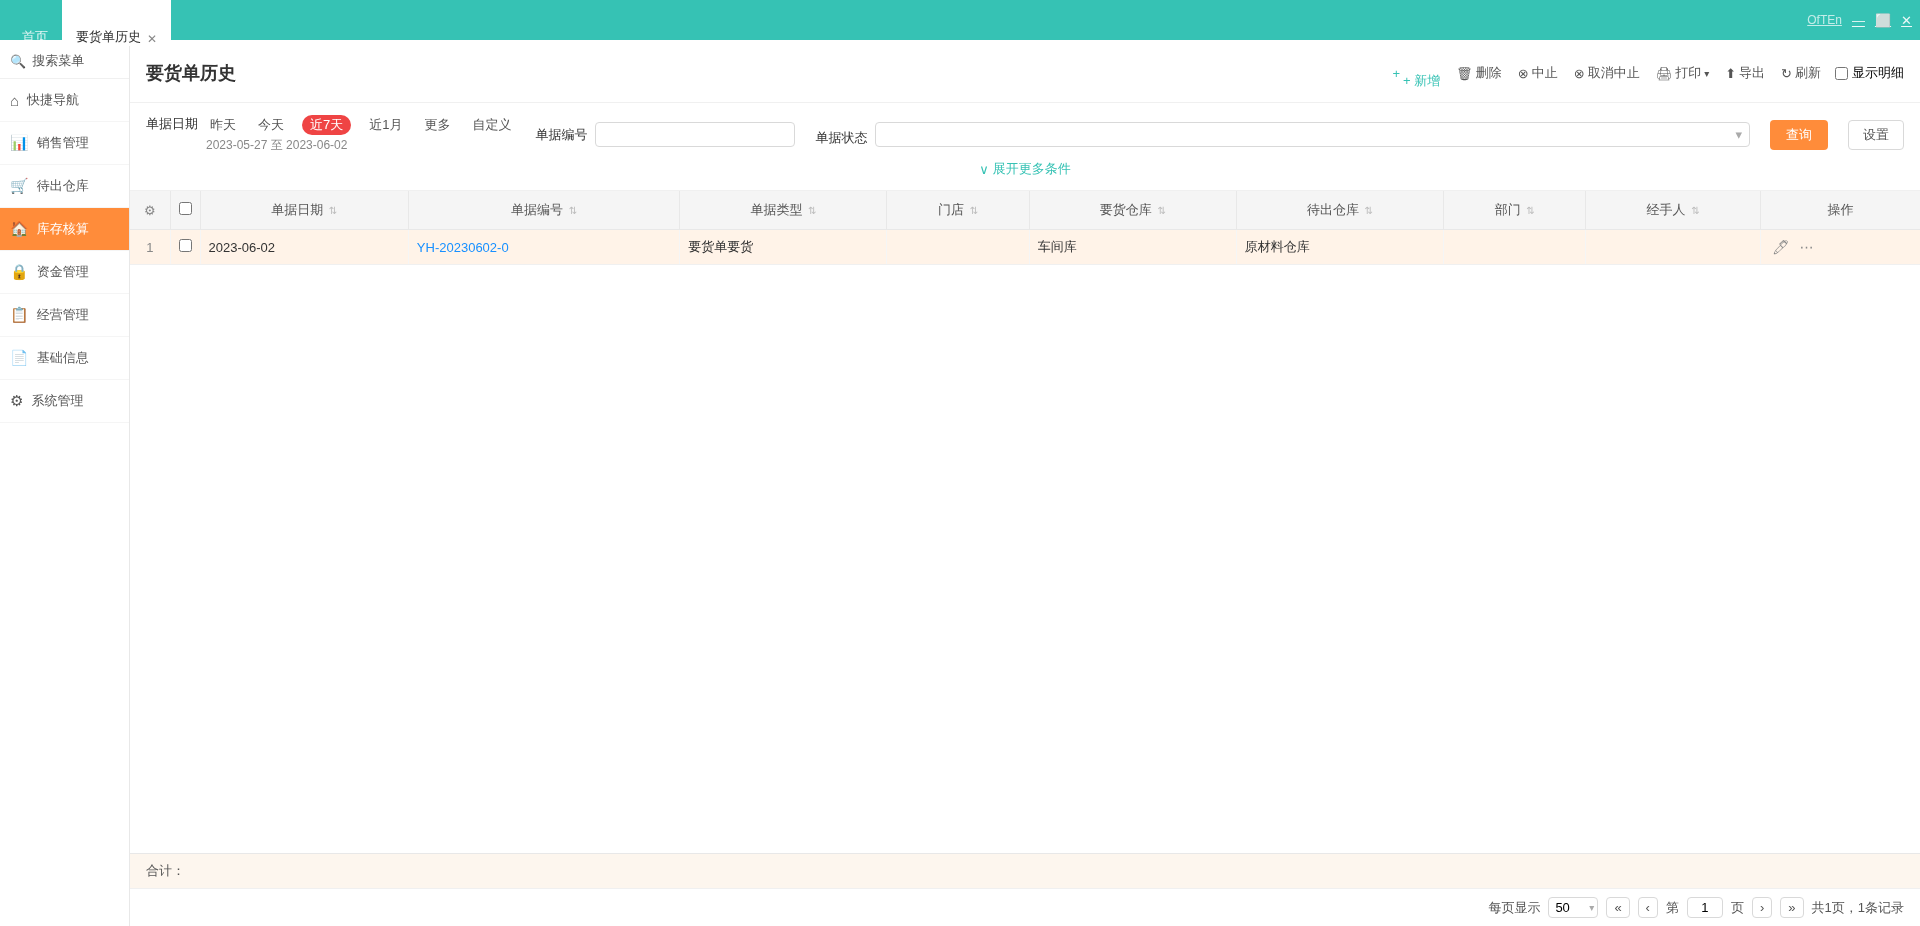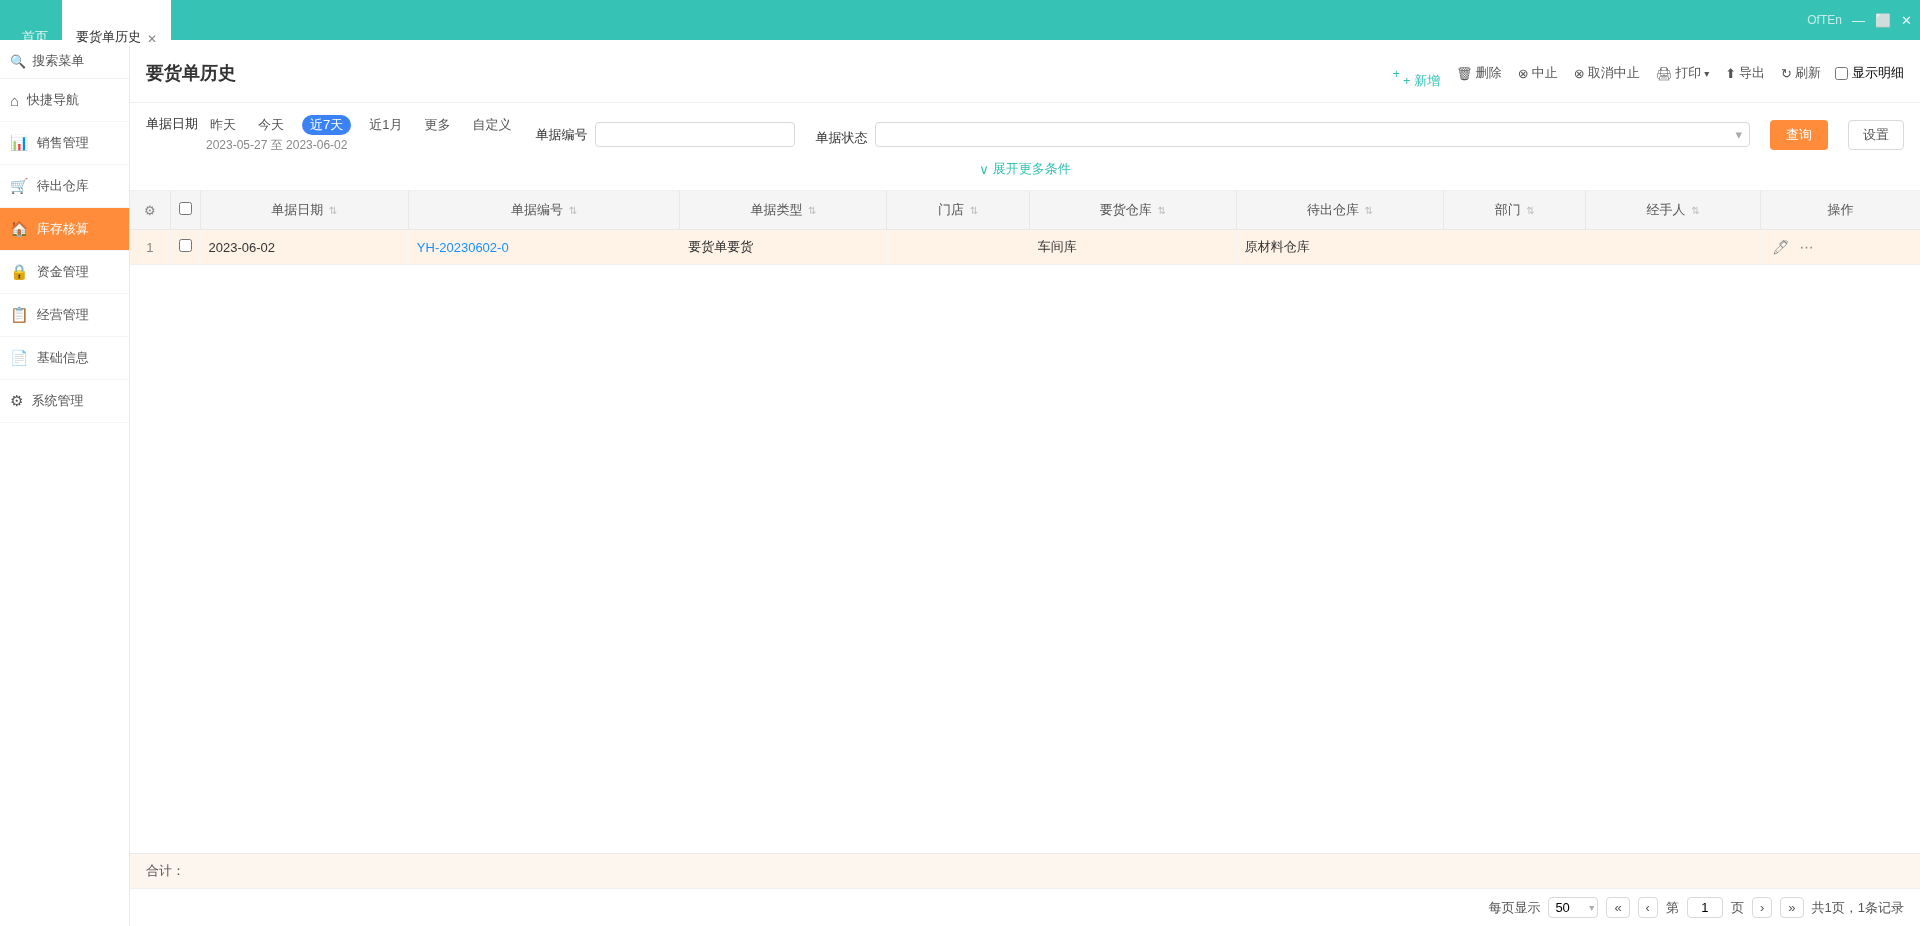--- a/index.html
+++ b/index.html
@@ -40,21 +40,21 @@
       cursor: pointer;
       font-size: 12px;
     }
     .top-bar-right {
       display: flex;
       align-items: center;
       gap: 10px;
       color: rgba(255,255,255,0.9);
       font-size: 13px;
     }
-    .top-bar-right span { cursor: pointer; }
+    .top-bar-right span { cursor: pointer; text-decoration: underline; }
 
     
     .main-layout {
       display: flex;
       flex: 1;
       overflow: hidden;
     }
 
     
     .sidebar {
@@ -175,21 +175,21 @@
     .filter-label { color: #333; font-size: 13px; white-space: nowrap; }
     .date-shortcuts { display: flex; gap: 14px; align-items: center; }
     .date-shortcut {
       color: #555;
       cursor: pointer;
       font-size: 13px;
       padding: 1px 4px;
       border-radius: 3px;
     }
     .date-shortcut.active {
-      background: #3b82f6;
+      background: #ef4444;
       color: #fff;
       border-radius: 10px;
       padding: 1px 8px;
     }
     .date-range { color: #888; font-size: 12px; margin-top: 2px; }
     .filter-input {
       border: 1px solid #d9d9d9;
       border-radius: 4px;
       padding: 4px 8px;
       font-size: 13px;

